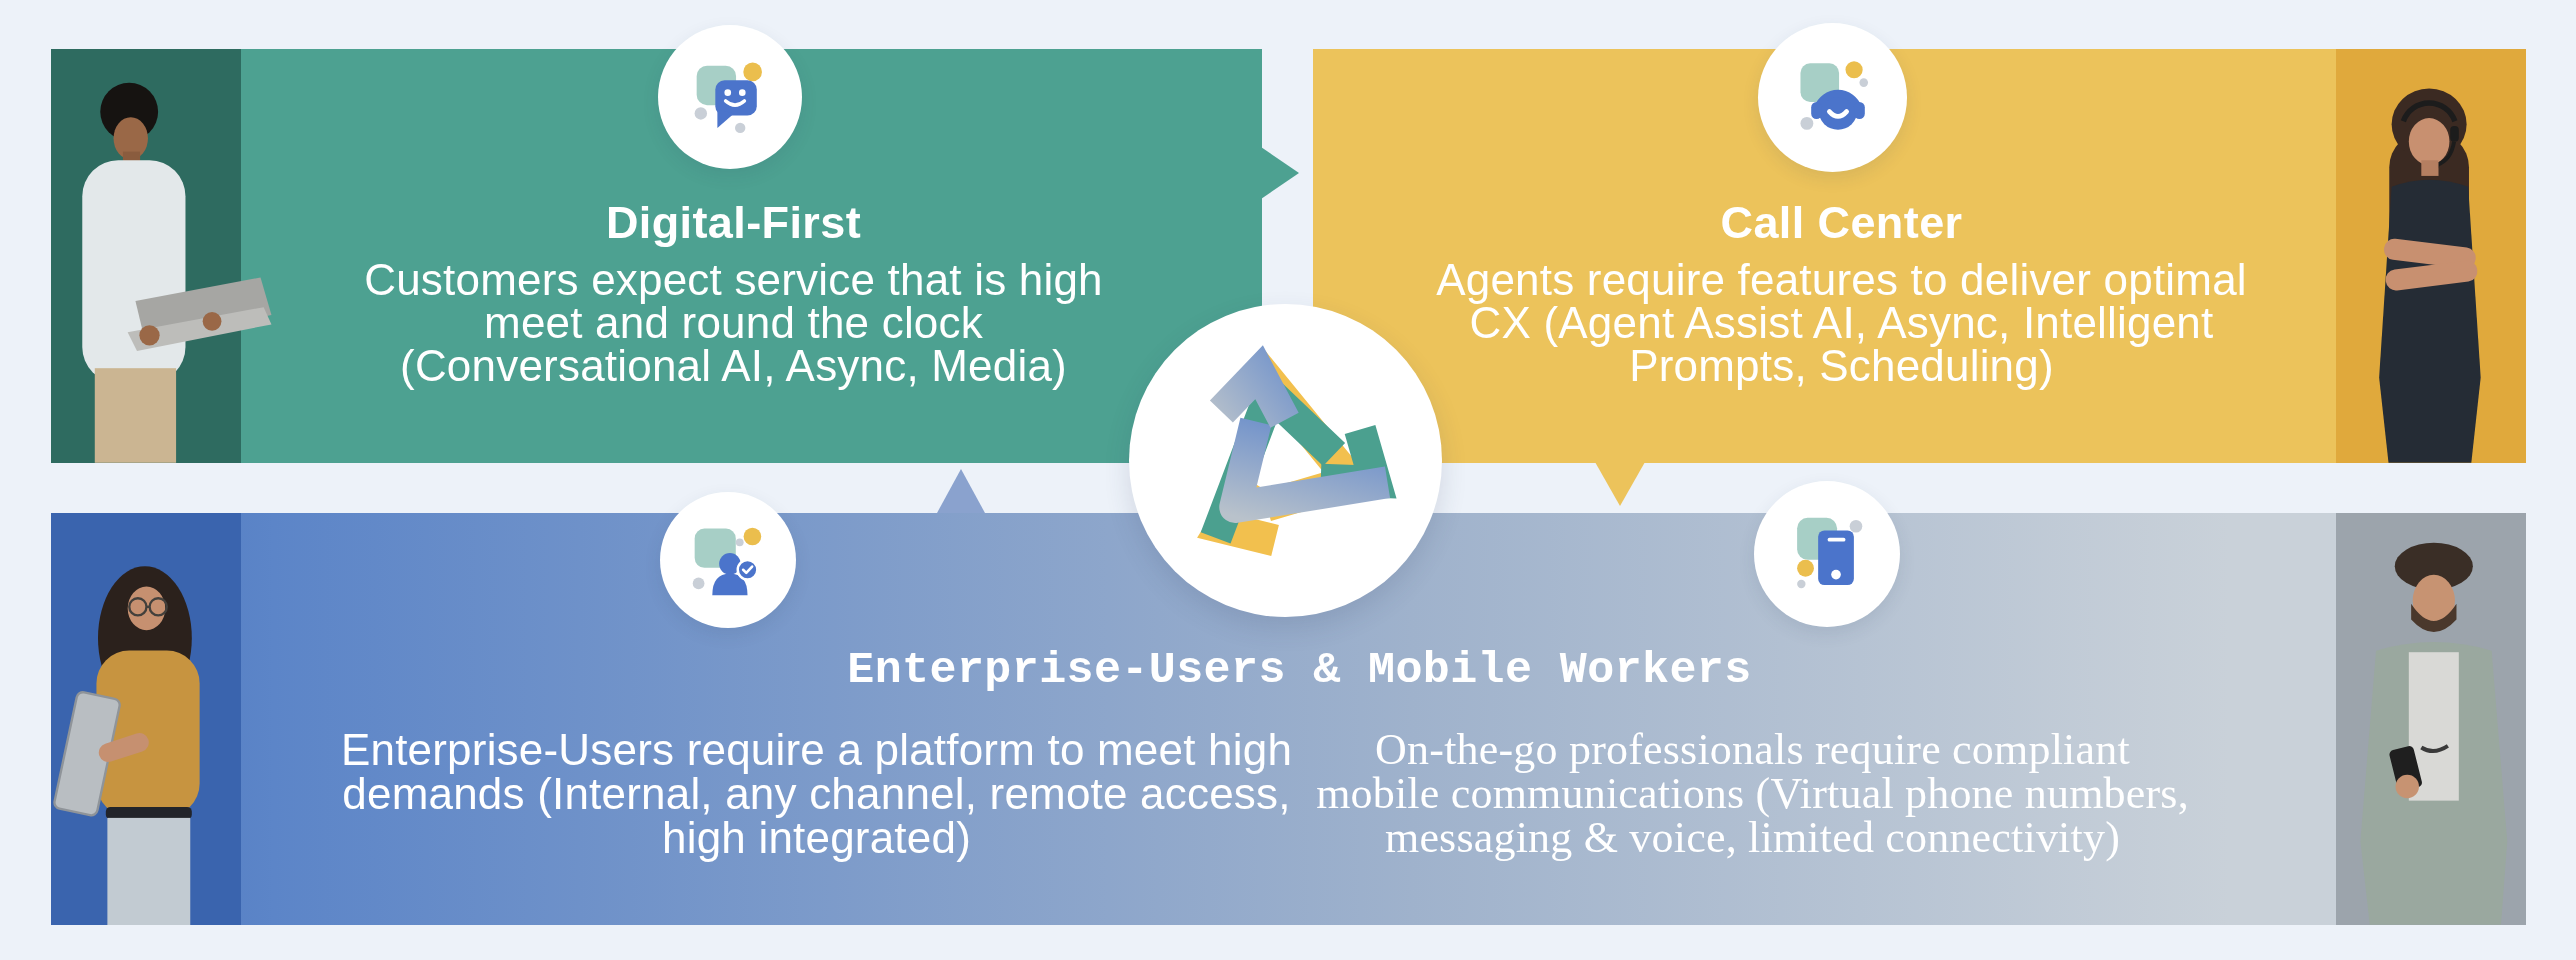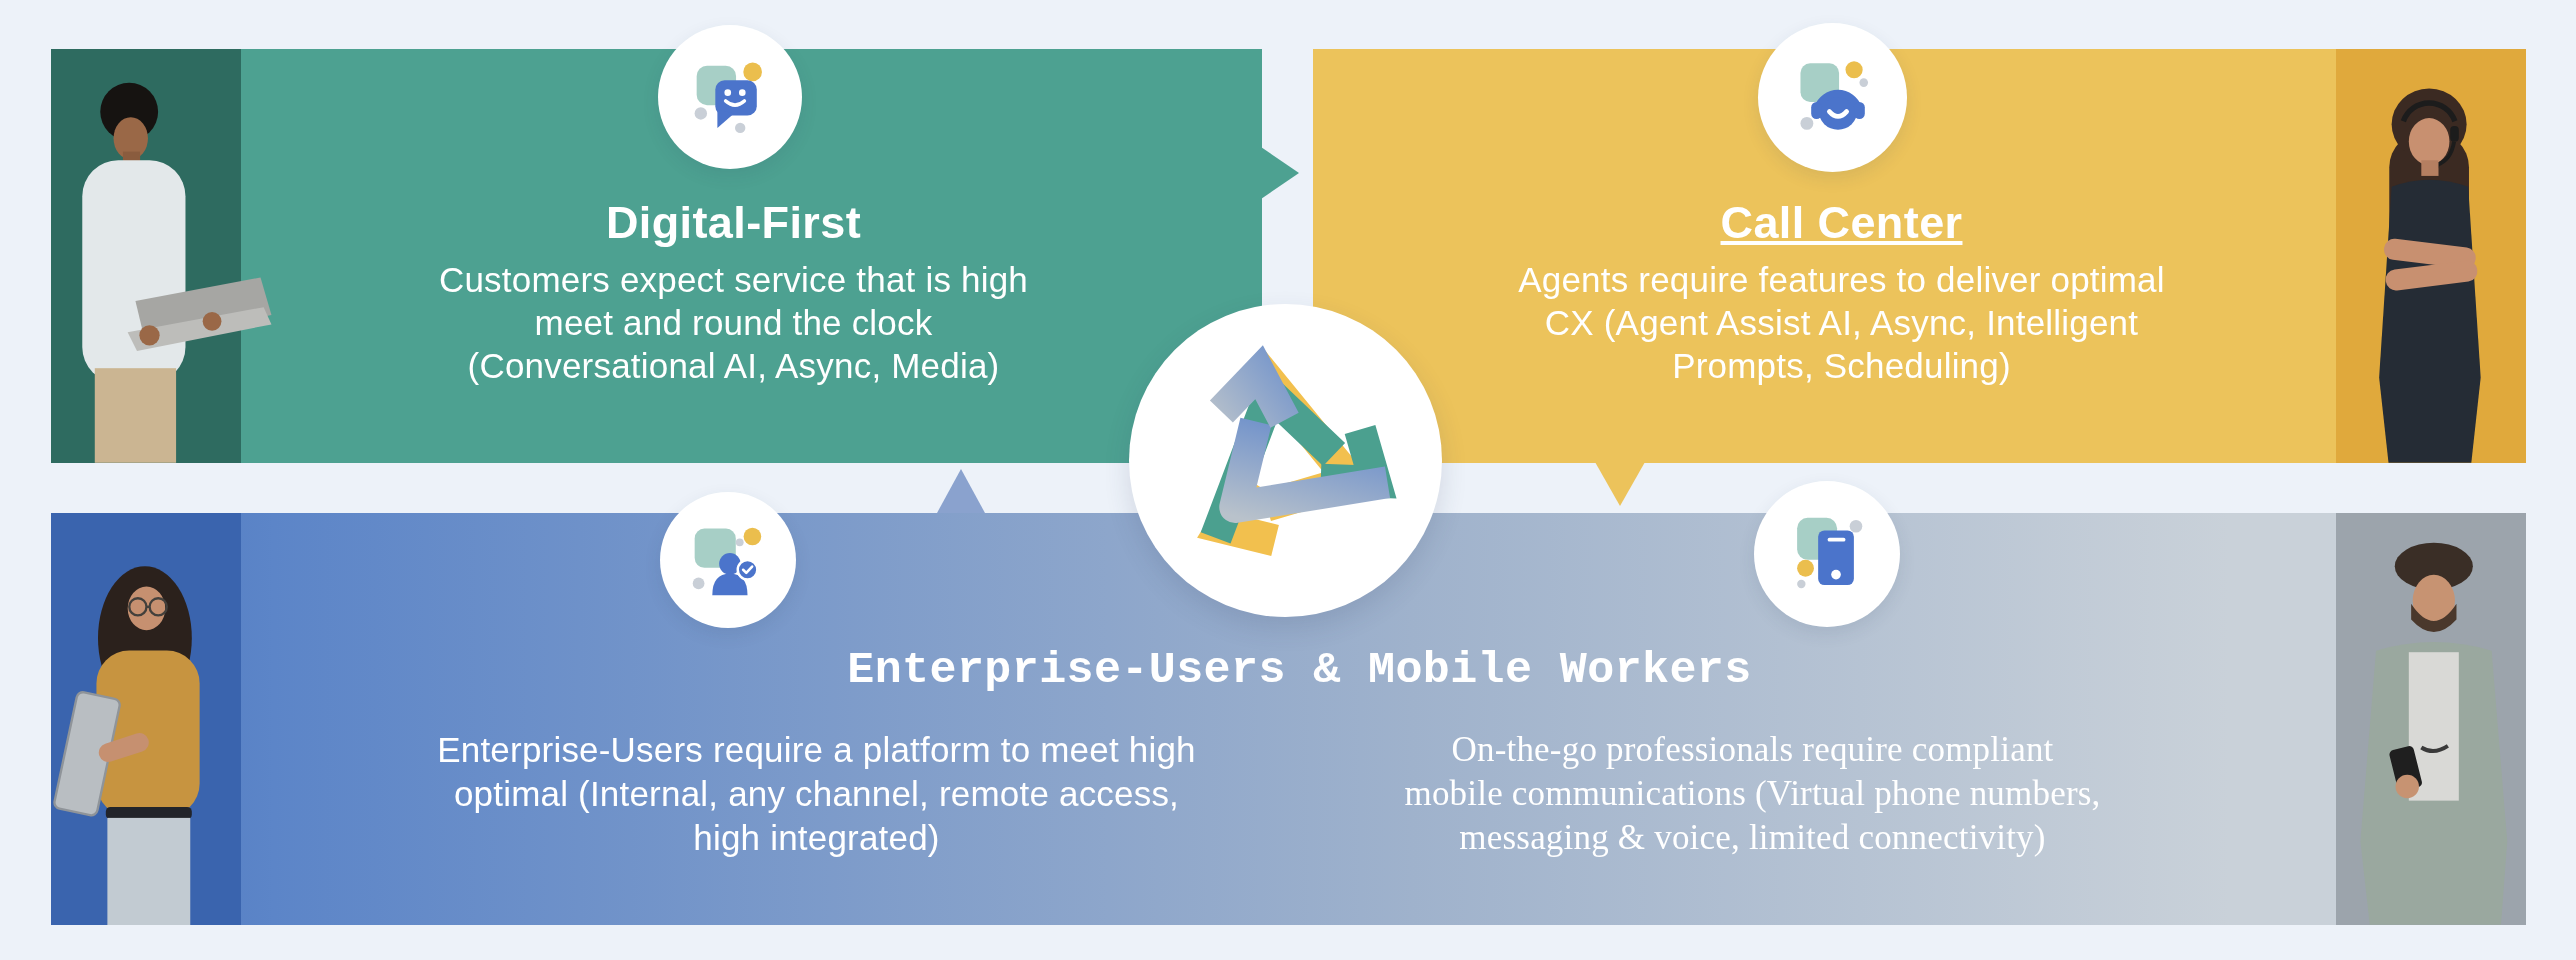--- a/index.html
+++ b/index.html
@@ -28,24 +28,24 @@
   .ic2{left:1758px;top:23px;width:149px;height:149px;}
   .ic3{left:660px;top:492px;width:136px;height:136px;}
   .ic4{left:1754px;top:481px;width:146px;height:146px;}
   .icon-circle svg{width:72%;height:72%;}
   .center-circle{position:absolute;left:1129px;top:304px;width:313px;height:313px;border-radius:50%;
     background:#ffffff;z-index:5;box-shadow:0 11px 27px rgba(40,60,90,0.14);
     display:flex;align-items:center;justify-content:center;}
   .center-circle svg{width:243px;height:243px;}
   .txt{position:absolute;z-index:3;text-align:center;}
   .panel-title{font-size:45px;font-weight:700;letter-spacing:0.4px;line-height:52px;}
-  .panel-body{font-size:35px;font-weight:400;line-height:43px;letter-spacing:0.2px;}
+  .panel-body{font-size:44px;font-weight:400;line-height:43px;letter-spacing:0.2px;}
   .t-green{left:225px;top:197px;width:1017px;}
   .b-green{left:225px;top:258px;width:1017px;}
-  .t-yellow{left:1333px;top:197px;width:1017px;text-decoration:underline;}
+  .t-yellow{left:1333px;top:197px;width:1017px;}
   .b-yellow{left:1333px;top:258px;width:1017px;}
   .t-bottom{left:62px;top:645px;width:2475px;font-family:Liberation Mono, monospace;}
   .b-bottom-left{left:308px;top:728px;width:1017px;line-height:44px;}
   .b-bottom-right{left:1244px;top:728px;width:1017px;line-height:44px;font-family:Liberation Serif, serif;}
 </style>
 </head>
 <body>
 
 <div class="stage">
 
@@ -204,21 +204,21 @@
   <div class="txt panel-title t-yellow">Call Center</div>
   <div class="txt panel-body b-yellow">
     <div>Agents require features to deliver optimal</div>
     <div>CX (Agent Assist AI, Async, Intelligent</div>
     <div>Prompts, Scheduling)</div>
   </div>
 
   <div class="txt panel-title t-bottom">Enterprise-Users &amp; Mobile Workers</div>
   <div class="txt panel-body b-bottom-left">
     <div>Enterprise-Users require a platform to meet high</div>
-    <div>optimal (Internal, any channel, remote access,</div>
+    <div>demands (Internal, any channel, remote access,</div>
     <div>high integrated)</div>
   </div>
   <div class="txt panel-body b-bottom-right">
     <div>On-the-go professionals require compliant</div>
     <div>mobile communications (Virtual phone numbers,</div>
     <div>messaging &amp; voice, limited connectivity)</div>
   </div>
 
 </div>
 

